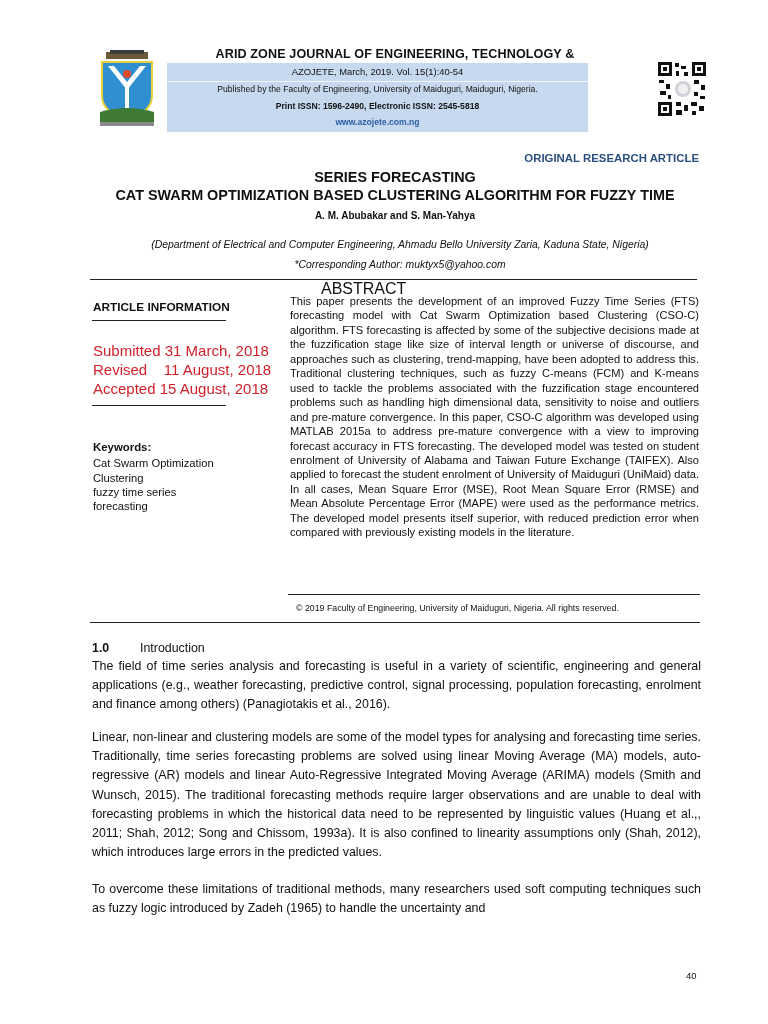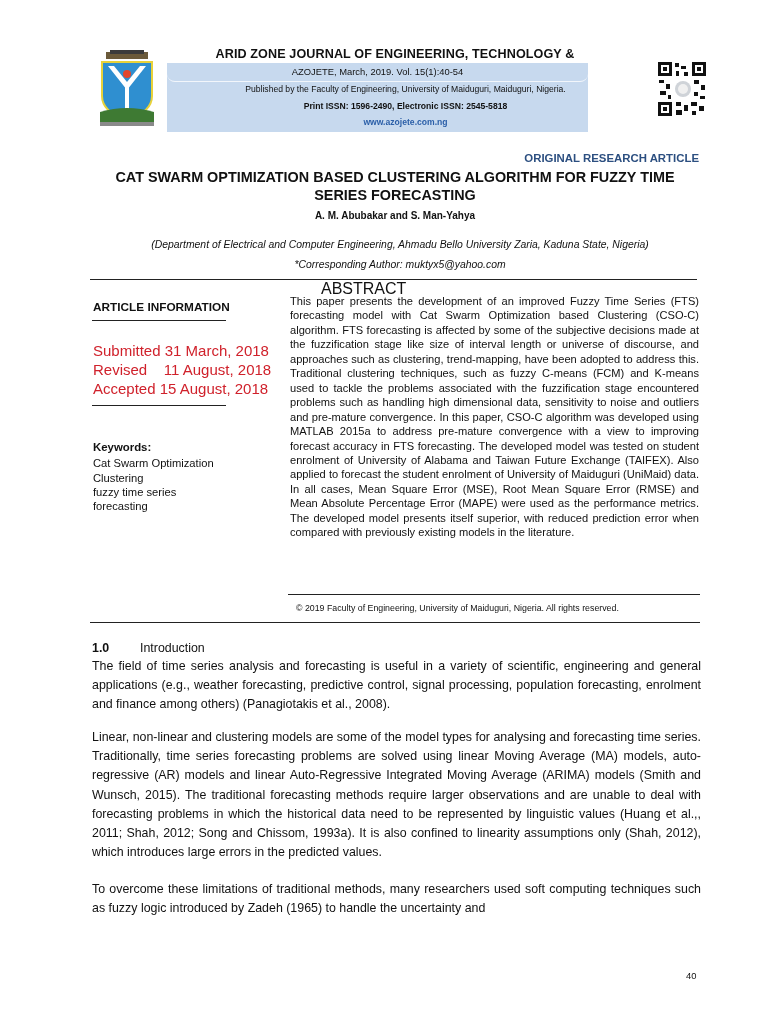--- a/index.html
+++ b/index.html
@@ -6,22 +6,22 @@
   body { width: 768px; height: 1024px; position: relative; overflow: hidden;
          font-family: "Liberation Sans", "DejaVu Sans", sans-serif; color: #111; }
   .abs { position: absolute; }
 
   
   .logo { left: 96px; top: 50px; width: 62px; height: 78px; }
   .journal-title { left: 170px; top: 47px; width: 450px; text-align: center;
                    font-size: 12.6px; font-weight: bold; letter-spacing: 0.1px; }
   .meta-box { left: 167px; top: 63px; width: 421px; height: 69px; background: #c7d9ee; }
   .meta-line1 { left: 167px; top: 64px; width: 421px; height: 17px; text-align: center;
-                font-size: 9.4px; border-bottom: 1px solid #f2f6fb; line-height: 16px; border-radius: 8px; }
-  .meta-line { left: 167px; width: 421px; text-align: center; font-size: 8.6px; padding-left: 28px; }
+                font-size: 9.4px; border-bottom: 1px solid #f2f6fb; line-height: 16px; }
+  .meta-line { left: 167px; width: 421px; text-align: center; font-size: 8.6px; }
   .meta-url { color: #2b5fa8; font-weight: bold; }
   .qr { left: 656px; top: 60px; width: 52px; height: 58px; }
 
   .article-type { right: 69px; top: 152px; font-size: 11.4px; font-weight: bold; color: #2c4f80; }
   .paper-title { left: 100px; top: 168px; width: 590px; text-align: center;
                  font-size: 14.4px; font-weight: bold; line-height: 18px; }
   .authors { left: 100px; top: 210px; width: 590px; text-align: center; font-size: 10px; font-weight: bold; }
   .affil { left: 80px; top: 239px; width: 640px; text-align: center; font-size: 10.4px; font-style: italic; }
   .corr { left: 80px; top: 259px; width: 640px; text-align: center; font-size: 10.4px; font-style: italic; }
 
@@ -99,22 +99,22 @@
       <rect x="28" y="45" width="4" height="6" fill="#111"></rect>
       <rect x="35" y="42" width="6" height="4" fill="#111"></rect>
       <rect x="43" y="46" width="5" height="5" fill="#111"></rect>
       <rect x="20" y="50" width="6" height="5" fill="#111"></rect>
       <rect x="36" y="51" width="4" height="4" fill="#111"></rect>
   </svg>
 </div>
 
 <div class="abs article-type">ORIGINAL RESEARCH ARTICLE</div>
 <div class="abs paper-title">
+  <div>SERIES FORECASTING</div>
   <div>CAT SWARM OPTIMIZATION BASED CLUSTERING ALGORITHM FOR FUZZY TIME</div>
-  <div>SERIES FORECASTING</div>
 </div>
 <div class="abs authors">A. M. Abubakar and S. Man-Yahya</div>
 <div class="abs affil">(Department of Electrical and Computer Engineering, Ahmadu Bello University Zaria, Kaduna State, Nigeria)</div>
 <div class="abs corr">*Corresponding Author: muktyx5@yahoo.com</div>
 
 <div class="abs hr" style="left:90px; top:279px; width:607px;"></div>
 
 <div class="abs ai-title">ARTICLE INFORMATION</div>
 <div class="abs hr" style="left:92px; top:320px; width:134px;"></div>
 <div class="abs dates" style="top:342px;">Submitted 31 March, 2018</div>
@@ -129,17 +129,17 @@
 <div class="abs kw" style="top:500px;">forecasting</div>
 
 <div class="abs abs-title">ABSTRACT</div>
 <div class="abs abs-text">This paper presents the development of an improved Fuzzy Time Series (FTS) forecasting model with Cat Swarm Optimization based Clustering (CSO-C) algorithm. FTS forecasting is affected by some of the subjective decisions made at the fuzzification stage like size of interval length or universe of discourse, and approaches such as clustering, trend-mapping, have been adopted to address this. Traditional clustering techniques, such as fuzzy C-means (FCM) and K-means used to tackle the problems associated with the fuzzification stage encountered problems such as handling high dimensional data, sensitivity to noise and outliers and pre-mature convergence. In this paper, CSO-C algorithm was developed using MATLAB 2015a to address pre-mature convergence with a view to improving forecast accuracy in FTS forecasting. The developed model was tested on student enrolment of University of Alabama and Taiwan Future Exchange (TAIFEX). Also applied to forecast the student enrolment of University of Maiduguri (UniMaid) data. In all cases, Mean Square Error (MSE), Root Mean Square Error (RMSE) and Mean Absolute Percentage Error (MAPE) were used as the performance metrics. The developed model presents itself superior, with reduced prediction error when compared with previously existing models in the literature.</div>
 <div class="abs hr" style="left:288px; top:594px; width:412px;"></div>
 <div class="abs copyright">© 2019 Faculty of Engineering, University of Maiduguri, Nigeria. All rights reserved.</div>
 <div class="abs hr" style="left:90px; top:622px; width:610px;"></div>
 
 <div class="abs sec-num">1.0</div>
 <div class="abs sec-title">Introduction</div>
-<div class="abs para" style="top:657px;">The field of time series analysis and forecasting is useful in a variety of scientific, engineering and general applications (e.g., weather forecasting, predictive control, signal processing, population forecasting, enrolment and finance among others) (Panagiotakis et al., 2008).</div>
+<div class="abs para" style="top:657px;">The field of time series analysis and forecasting is useful in a variety of scientific, engineering and general applications (e.g., weather forecasting, predictive control, signal processing, population forecasting, enrolment and finance among others) (Panagiotakis et al., 2016).</div>
 <div class="abs para" style="top:728px;">Linear, non-linear and clustering models are some of the model types for analysing and forecasting time series. Traditionally, time series forecasting problems are solved using linear Moving Average (MA) models, auto-regressive (AR) models and linear Auto-Regressive Integrated Moving Average (ARIMA) models (Smith and Wunsch, 2015). The traditional forecasting methods require larger observations and are unable to deal with forecasting problems in which the historical data need to be represented by linguistic values (Huang et al.,, 2011; Shah, 2012; Song and Chissom, 1993a). It is also confined to linearity assumptions only (Shah, 2012), which introduces large errors in the predicted values.</div>
 <div class="abs para" style="top:880px;">To overcome these limitations of traditional methods, many researchers used soft computing techniques such as fuzzy logic introduced by Zadeh (1965) to handle the uncertainty and</div>
 
 <div class="abs page-num">40</div>
 
 </body></html>

